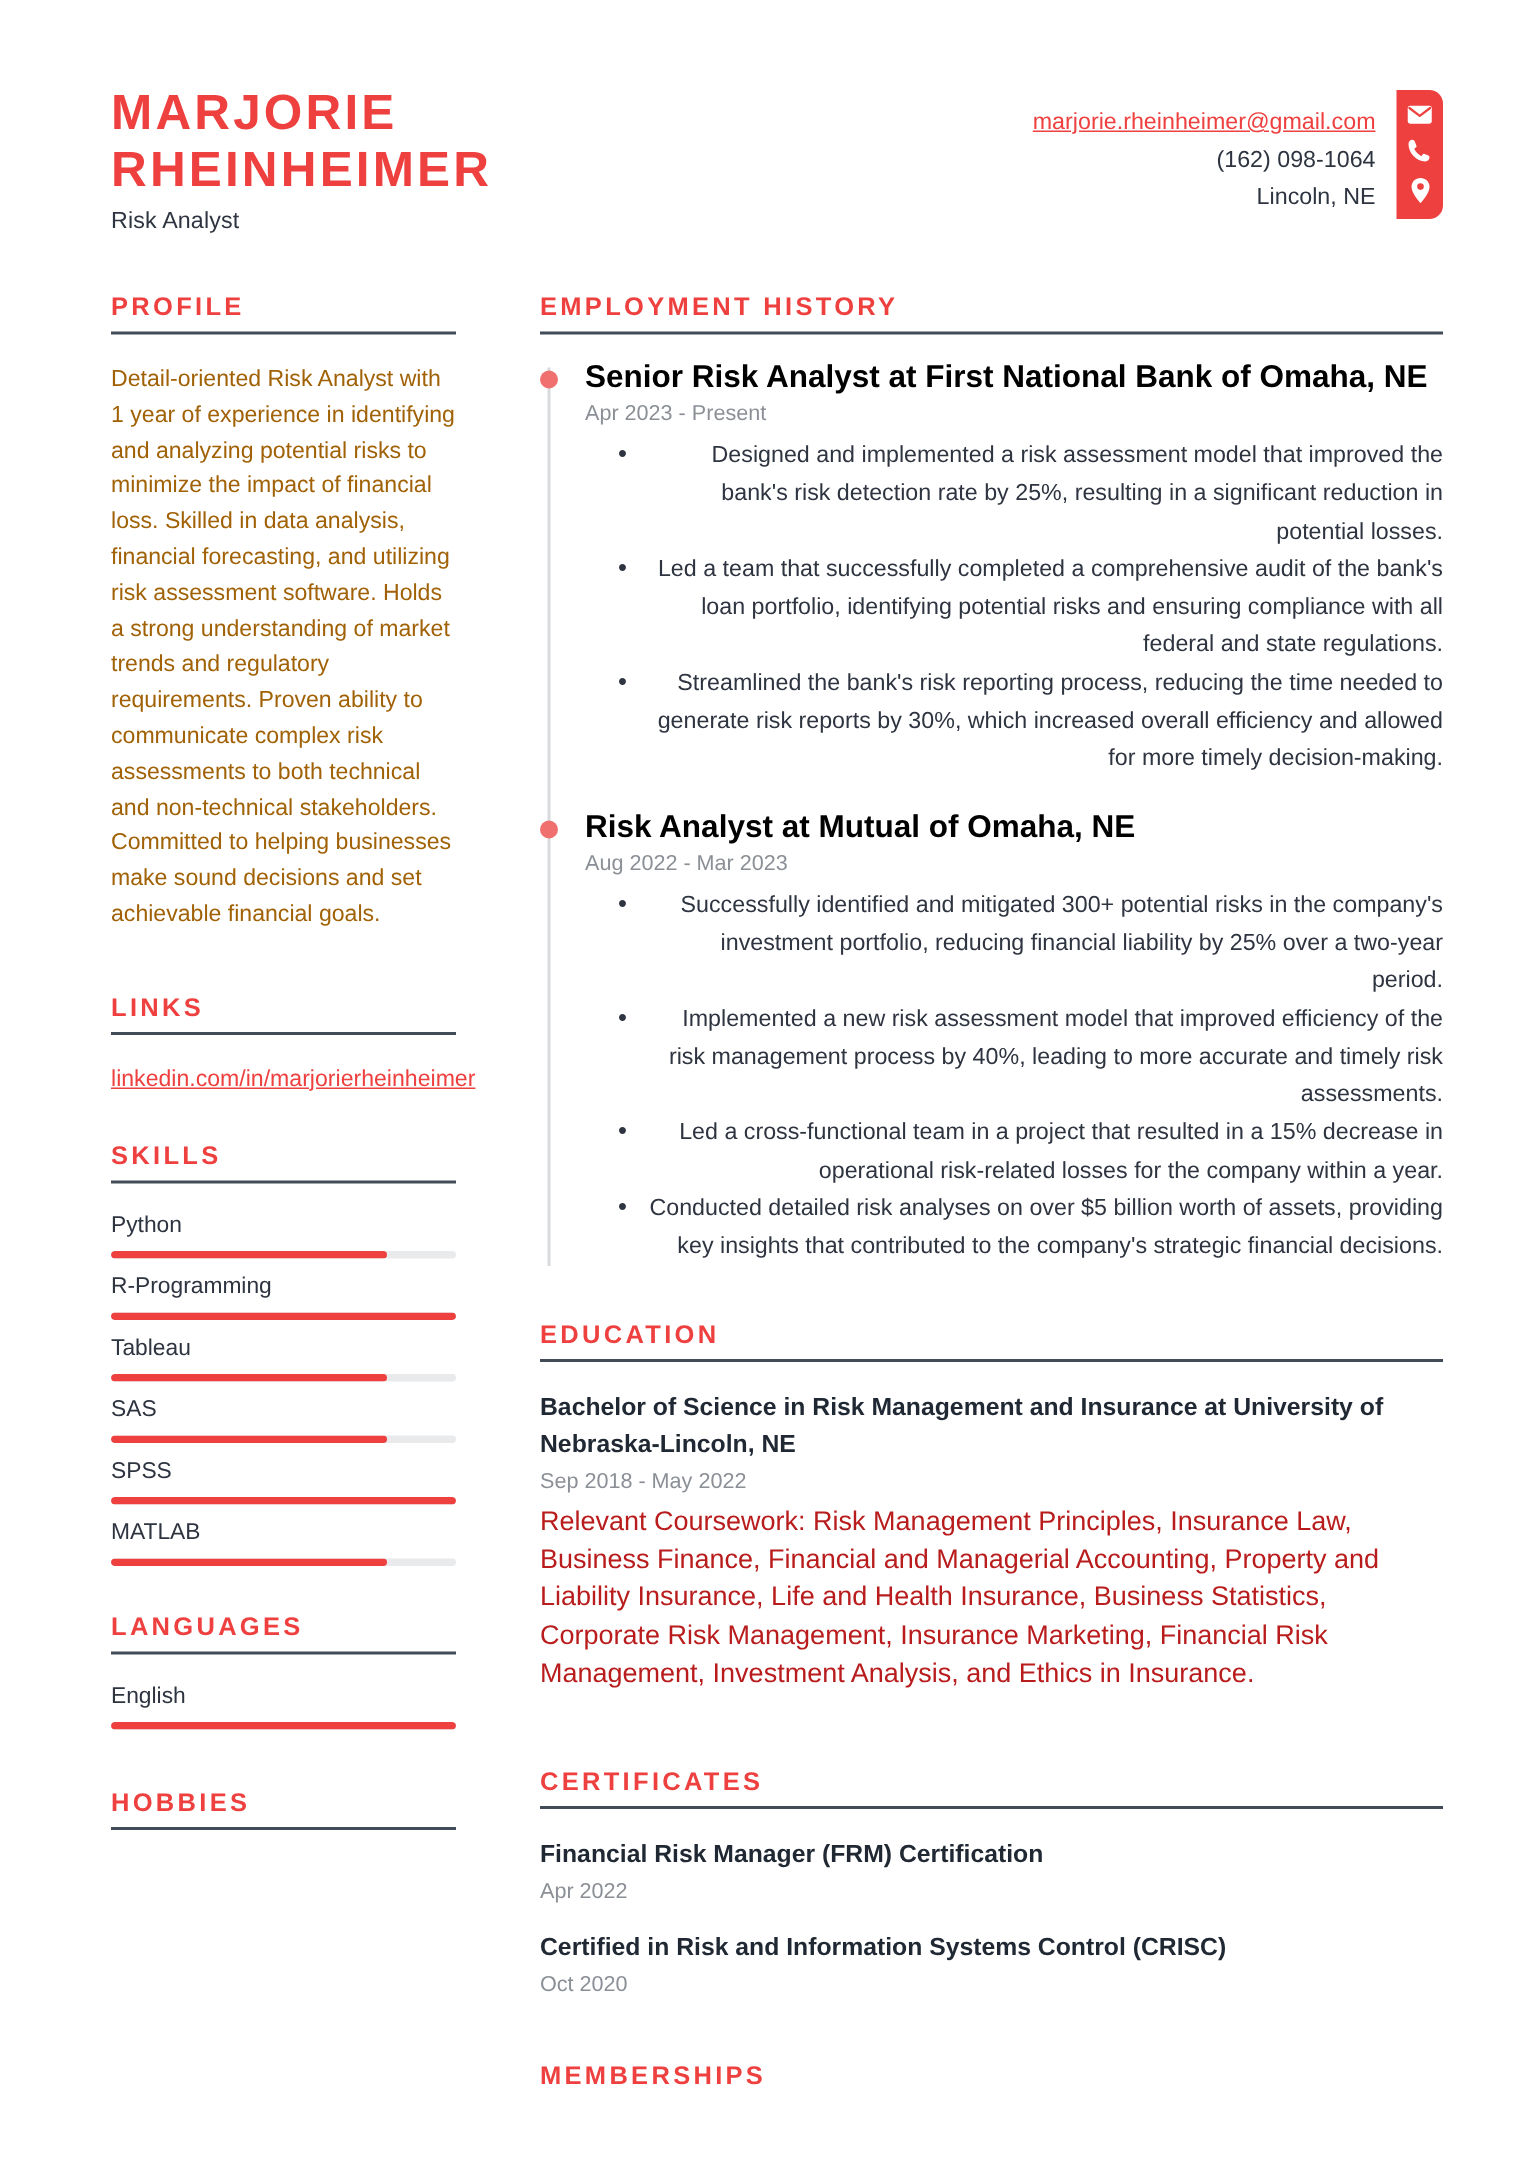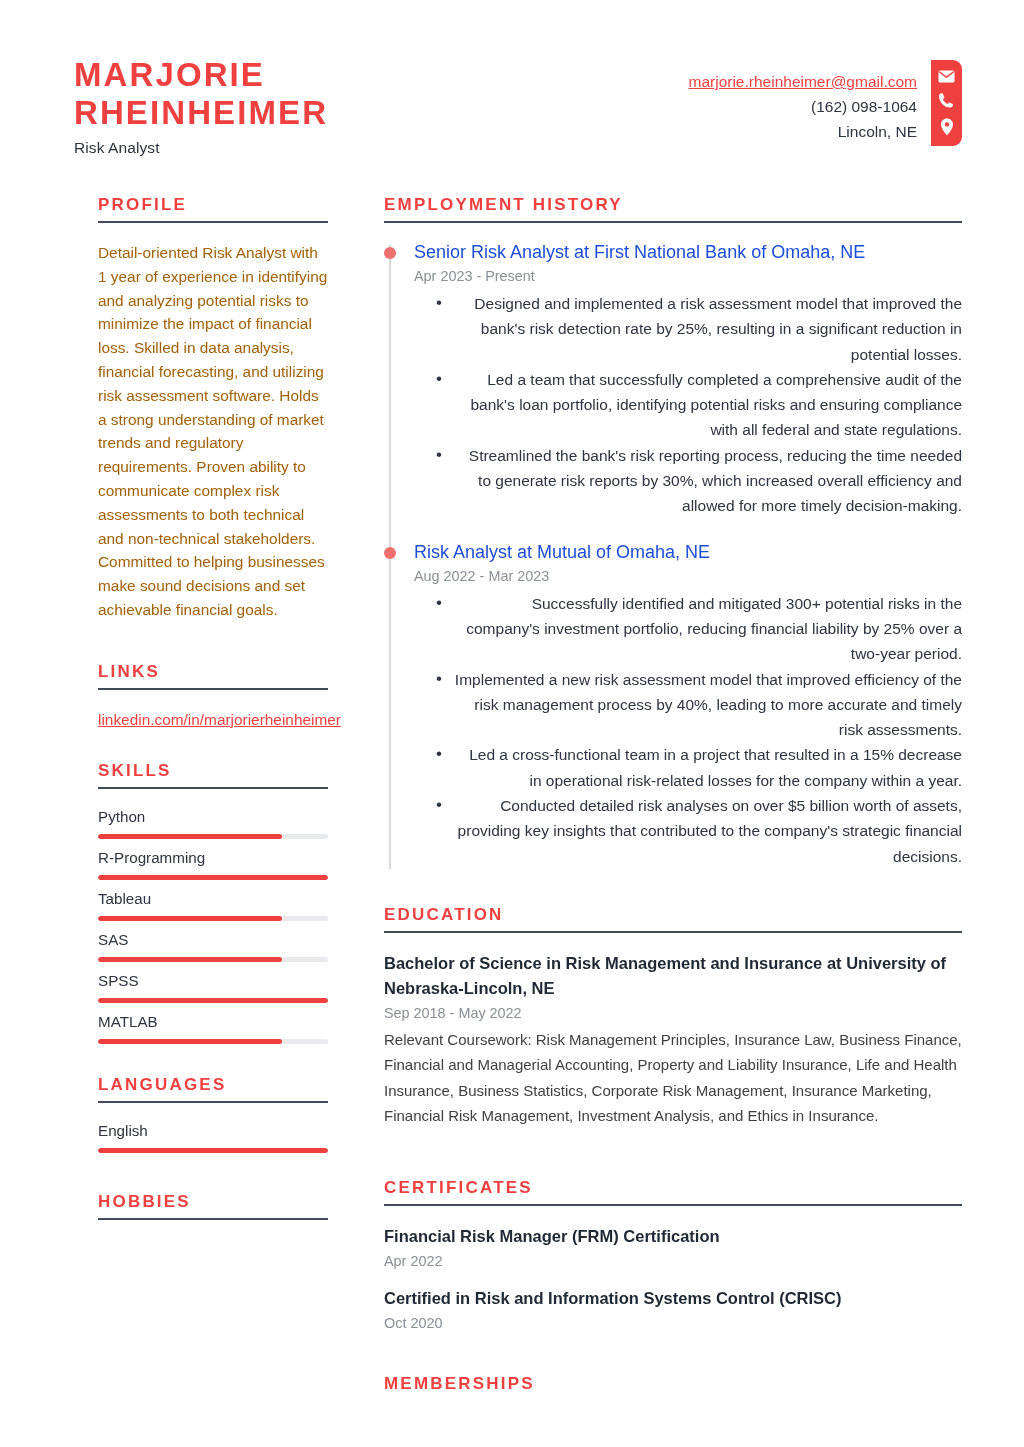--- a/index.html
+++ b/index.html
@@ -76,21 +76,20 @@
     gap: 9px;
     margin-top: 4px;
   }
   .icon-badge svg { display: block; }
 
   
   .body {
     display: flex;
     padding: 0;
     margin-top: 38px;
-    margin-left: 24px;
   }
   .col-left {
     width: 330px;
     padding-left: 74px;
     padding-right: 26px;
     flex: none;
   }
   .col-right {
     flex: 1;
     padding-left: 30px;
@@ -178,23 +177,23 @@
   .job-dot {
     position: absolute;
     left: -30px;
     top: 6px;
     width: 12px;
     height: 12px;
     border-radius: 50%;
     background: #f07070;
   }
   .job-head {
-    font-size: 18px;
-    font-weight: normal;
-    color: #1d4ed8;
+    font-size: 21px;
+    font-weight: bold;
+    color: #000000;
     line-height: 22px;
   }
   .job-date {
     font-size: 14.4px;
     color: #8b8f96;
     margin-top: 3px;
     line-height: 20px;
   }
   .job-bullets {
     margin: 5px 0 0 0;
@@ -226,23 +225,23 @@
     color: #1f2833;
     line-height: 25px;
   }
   .entry-date {
     font-size: 14.4px;
     color: #8b8f96;
     margin-top: 2px;
     line-height: 21px;
   }
   .entry-desc {
-    font-size: 15px;
+    font-size: 18px;
     line-height: 25.3px;
-    color: #404040;
+    color: #b91c1c;
     margin-top: 3px;
   }
   .sec-space-r { height: 36px; }
   .sec-space-r-sm { height: 26px; }
 </style>
 </head>
 <body>
 
 <div class="page">
 

